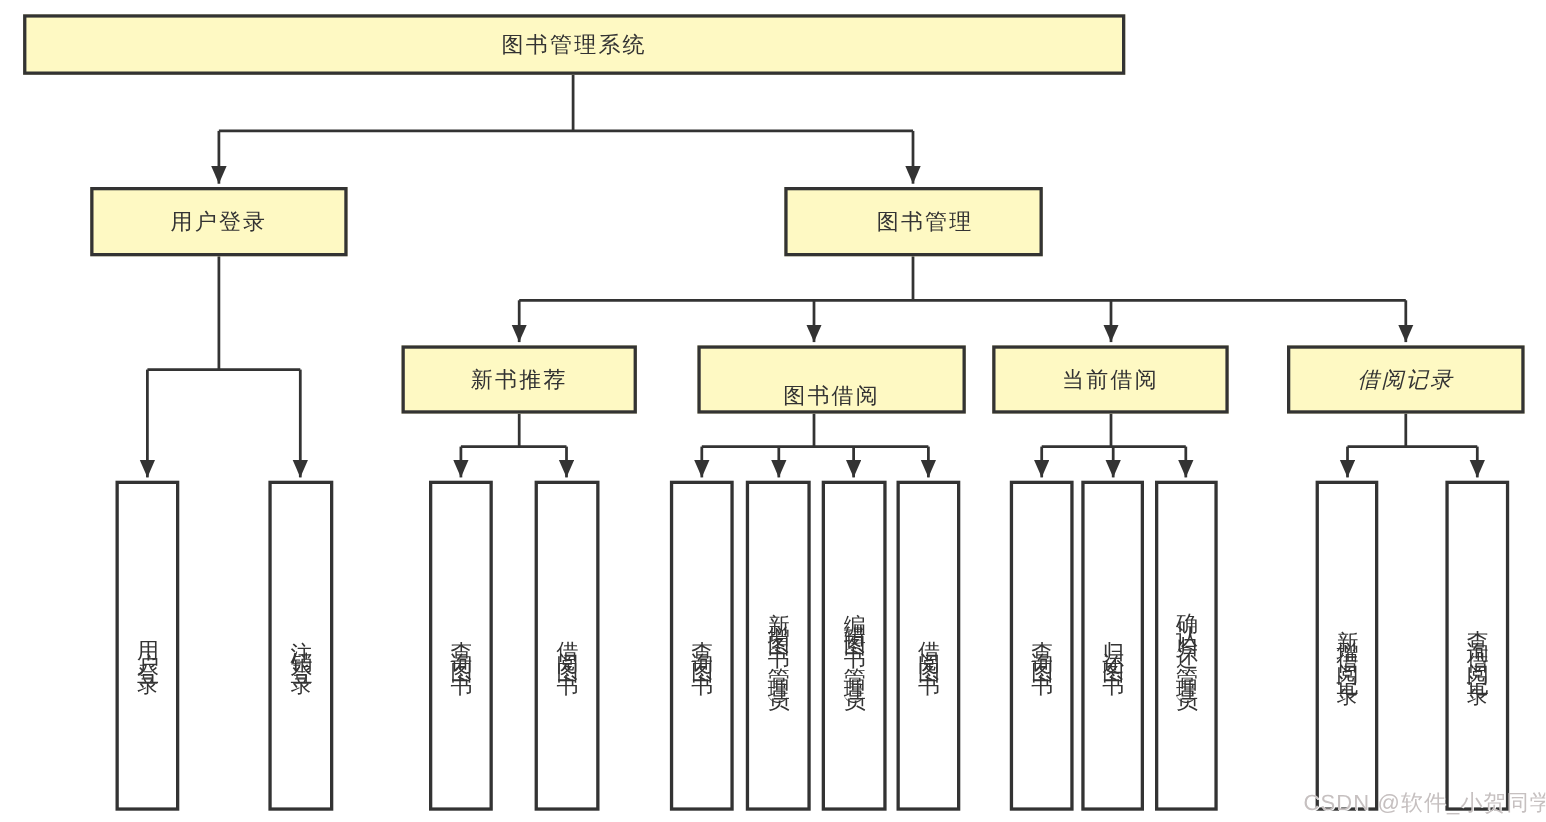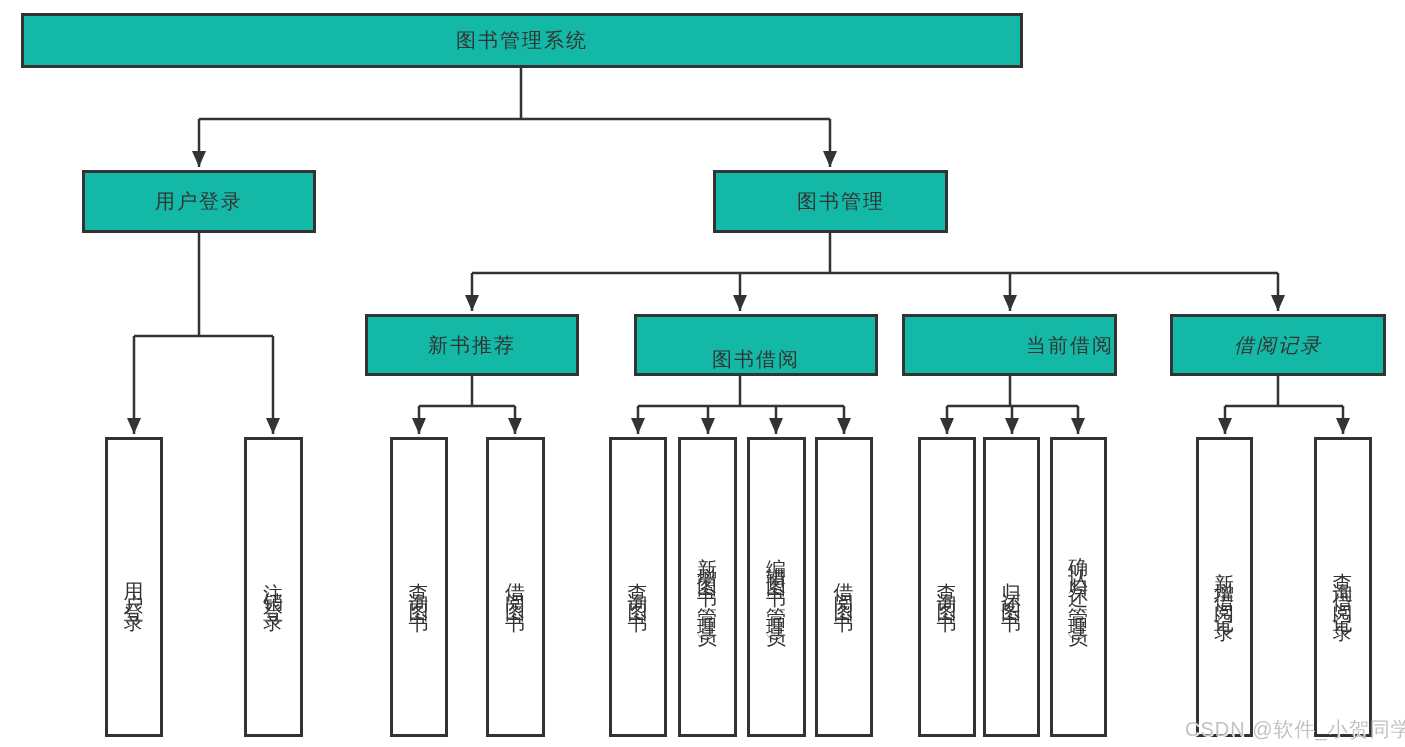--- a/index.html
+++ b/index.html
@@ -18,21 +18,21 @@
   svg.connectors {
     position: absolute;
     left: 0;
     top: 0;
     z-index: 1;
   }
   .node {
     position: absolute;
     box-sizing: border-box;
     border: 3px solid #333333;
-    background: #14b8a6;
+    background: #fef9c3;
     display: flex;
     align-items: center;
     justify-content: center;
     z-index: 2;
   }
   .node .hlabel {
     font-size: 20px;
     color: #333333;
     letter-spacing: 2px;
     white-space: nowrap;
@@ -125,21 +125,21 @@
   <div class="node" style="left:713px; top:170px; width:235px; height:63px;padding-left:21px;">
     <span class="hlabel">图书管理</span>
   </div>
 
   <div class="node" style="left:365px; top:314px; width:214px; height:62px;">
     <span class="hlabel">新书推荐</span>
   </div>
   <div class="node" style="left:634px; top:314px; width:244px; height:62px;align-items:flex-end;">
     <span class="hlabel">图书借阅</span>
   </div>
-  <div class="node" style="left:902px; top:314px; width:215px; height:62px;justify-content:flex-end;">
+  <div class="node" style="left:902px; top:314px; width:215px; height:62px;">
     <span class="hlabel">当前借阅</span>
   </div>
   <div class="node" style="left:1170px; top:314px; width:216px; height:62px;font-style:italic;">
     <span class="hlabel">借阅记录</span>
   </div>
 
   <div class="vnode" style="left:105px; top:437px; width:58px; height:300px;">
     <span class="vlabel">用户登录</span>
   </div>
   <div class="vnode" style="left:244px; top:437px; width:59px; height:300px;">

